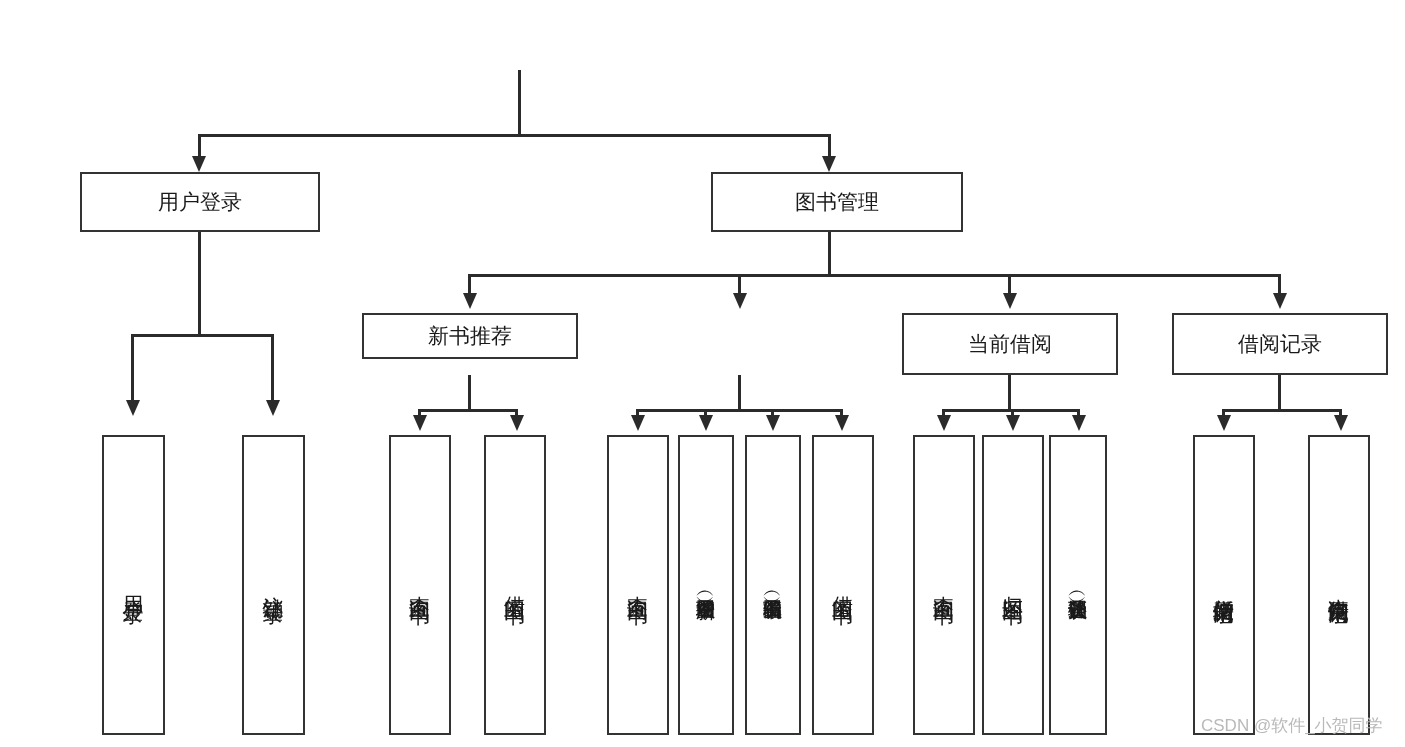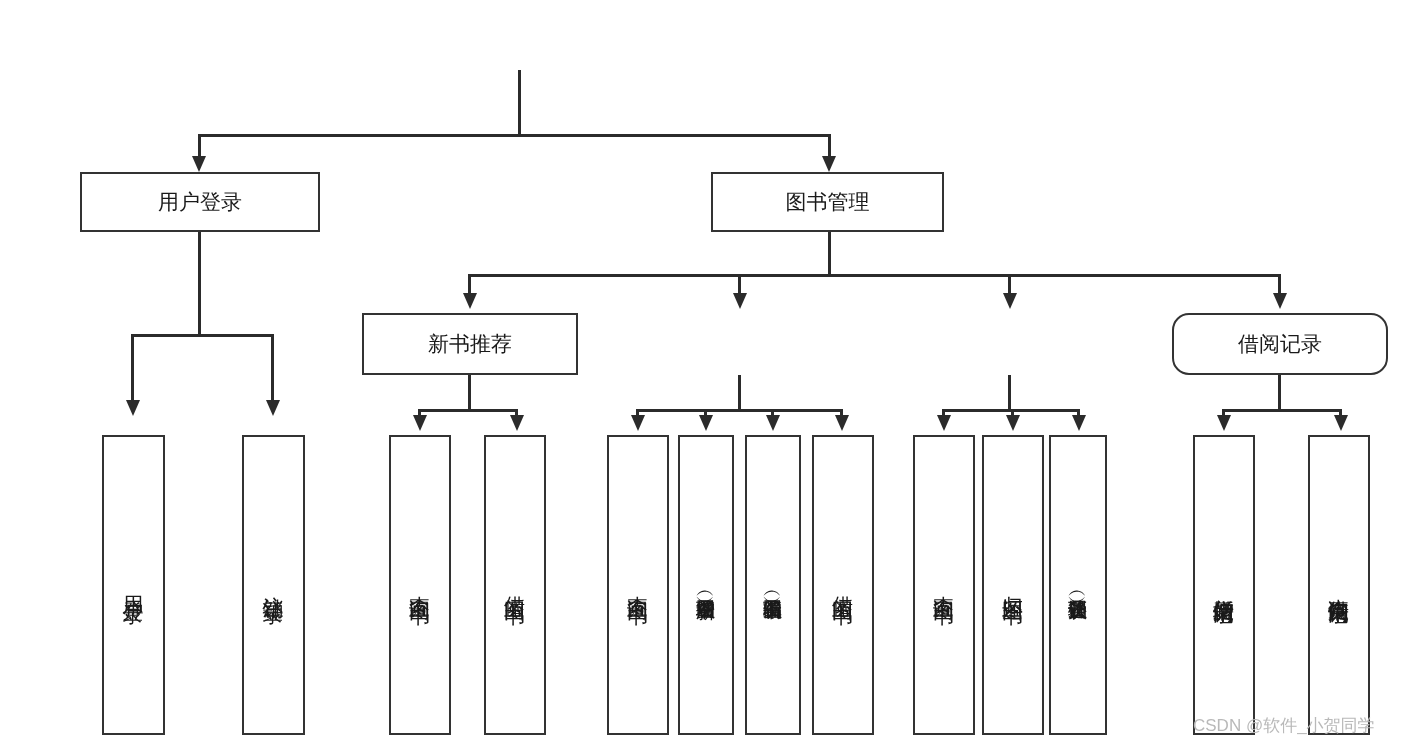--- a/index.html
+++ b/index.html
@@ -60,39 +60,40 @@
     border-left: 7px solid transparent;
     border-right: 7px solid transparent;
     border-top: 16px solid #2b2b2b;
   }
   #watermark {
     position: absolute;
     color: #b9b9b9;
     font-size: 17px;
     white-space: nowrap;
     font-family: "Liberation Sans", "DejaVu Sans", sans-serif;
+    margin-left: 8px;
   }
 </style>
 </head>
 <body>
 
 <div id="canvas">
 
 
   <div class="edge v" style="left:518px; top:70px; height:66px;"></div>
   <div class="edge h" style="left:198px; top:134px; width:633px;"></div>
   <div class="edge v" style="left:198px; top:134px; height:25px;"></div>
   <div class="arrow" style="left:192px; top:156px;"></div>
   <div class="edge v" style="left:828px; top:134px; height:25px;"></div>
   <div class="arrow" style="left:822px; top:156px;"></div>
 
   <div class="node horiz" style="left:80px; top:172px; width:240px; height:60px;">
     <span class="label">用户登录</span>
   </div>
-  <div class="node horiz" style="left:711px; top:172px; width:233px; height:60px;">
+  <div class="node horiz" style="left:711px; top:172px; width:252px; height:60px;">
     <span class="label">图书管理</span>
   </div>
 
   <div class="edge v" style="left:198px; top:232px; height:104px;"></div>
   <div class="edge h" style="left:131px; top:334px; width:143px;"></div>
   <div class="edge v" style="left:131px; top:334px; height:68px;"></div>
   <div class="arrow" style="left:126px; top:400px;"></div>
   <div class="edge v" style="left:271px; top:334px; height:68px;"></div>
   <div class="arrow" style="left:266px; top:400px;"></div>
 
@@ -100,24 +101,27 @@
   <div class="edge h" style="left:468px; top:274px; width:812px;"></div>
   <div class="edge v" style="left:468px; top:274px; height:24px;"></div>
   <div class="arrow" style="left:463px; top:293px;"></div>
   <div class="edge v" style="left:738px; top:274px; height:24px;"></div>
   <div class="arrow" style="left:733px; top:293px;"></div>
   <div class="edge v" style="left:1008px; top:274px; height:24px;"></div>
   <div class="arrow" style="left:1003px; top:293px;"></div>
   <div class="edge v" style="left:1278px; top:274px; height:24px;"></div>
   <div class="arrow" style="left:1273px; top:293px;"></div>
 
-  <div class="node horiz" style="left:362px; top:313px; width:216px; height:62px;">
+  <div class="node horiz" style="left:362px; top:313px; width:216px; height:46px;">
     <span class="label">新书推荐</span>
   </div>
-  <div class="node horiz" style="left:1172px; top:313px; width:216px; height:62px;border-radius:17px;">
+  <div class="node horiz" style="left:902px; top:313px; width:216px; height:62px;">
+    <span class="label">当前借阅</span>
+  </div>
+  <div class="node horiz" style="left:1172px; top:313px; width:216px; height:62px;">
     <span class="label">借阅记录</span>
   </div>
 
   <div class="edge v" style="left:468px; top:375px; height:37px;"></div>
   <div class="edge h" style="left:418px; top:409px; width:100px;"></div>
   <div class="edge v" style="left:418px; top:409px; height:12px;"></div>
   <div class="arrow" style="left:413px; top:415px;"></div>
   <div class="edge v" style="left:515px; top:409px; height:12px;"></div>
   <div class="arrow" style="left:510px; top:415px;"></div>
 

